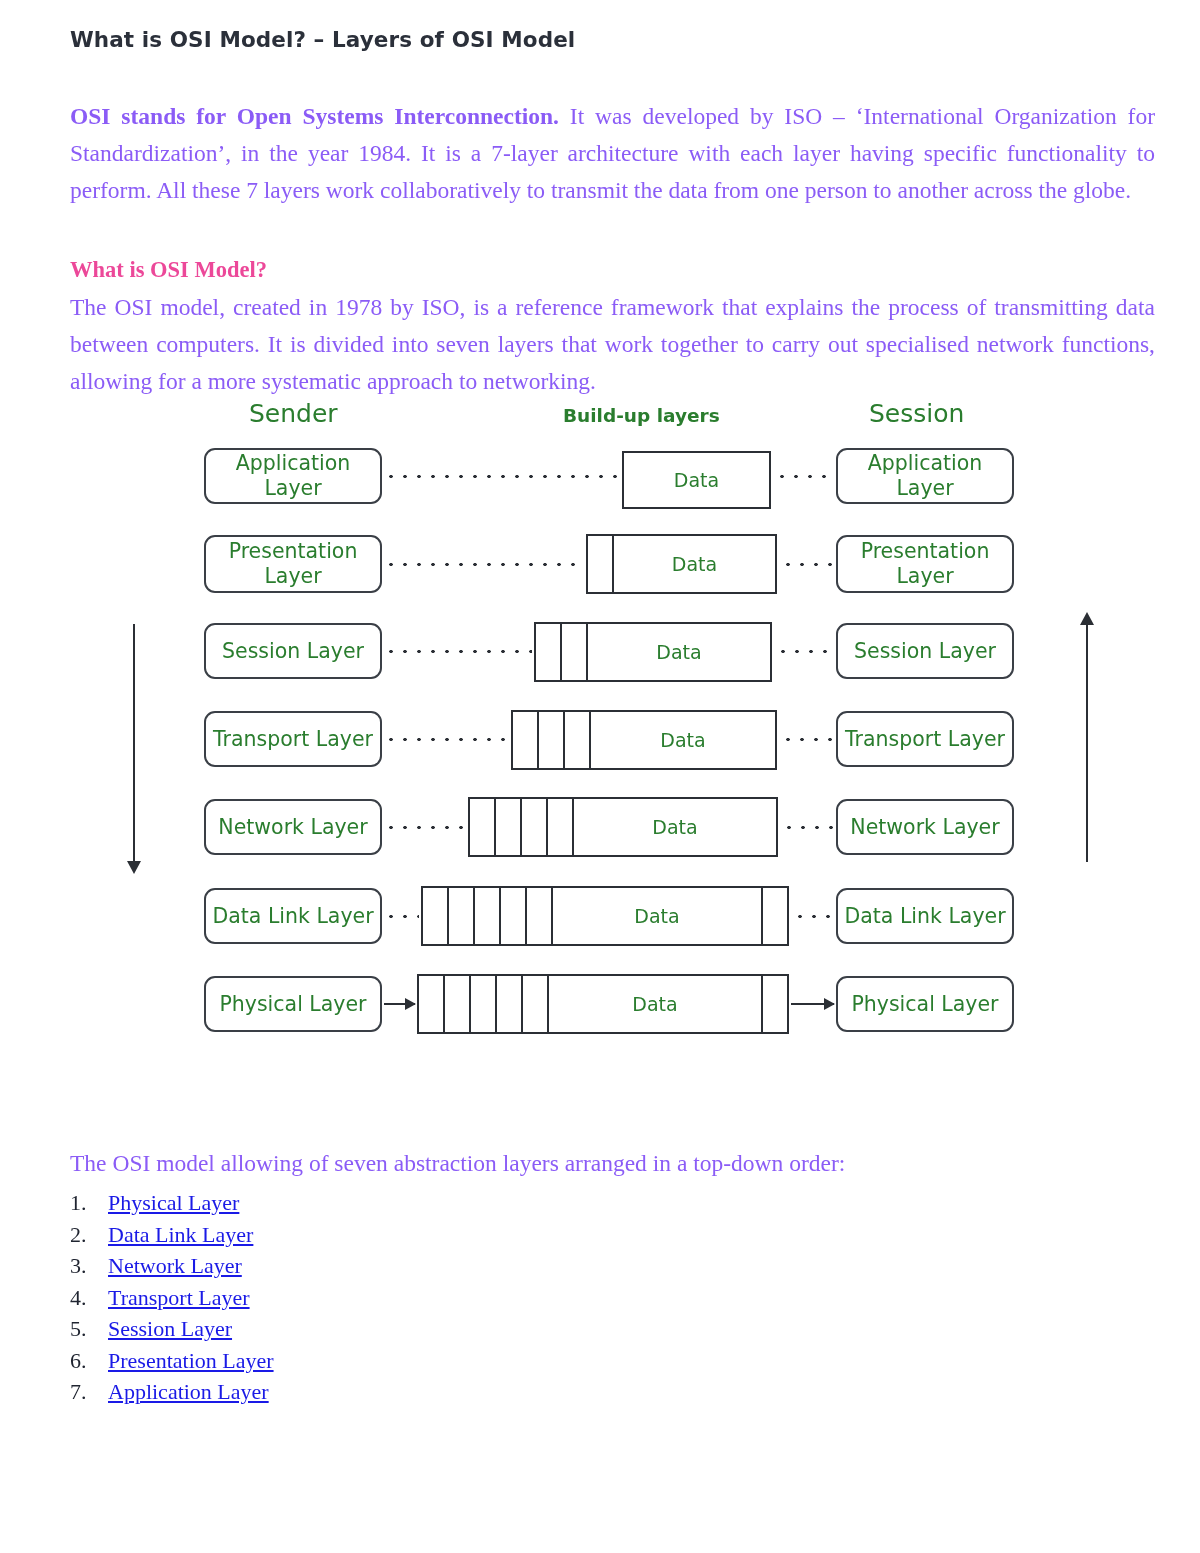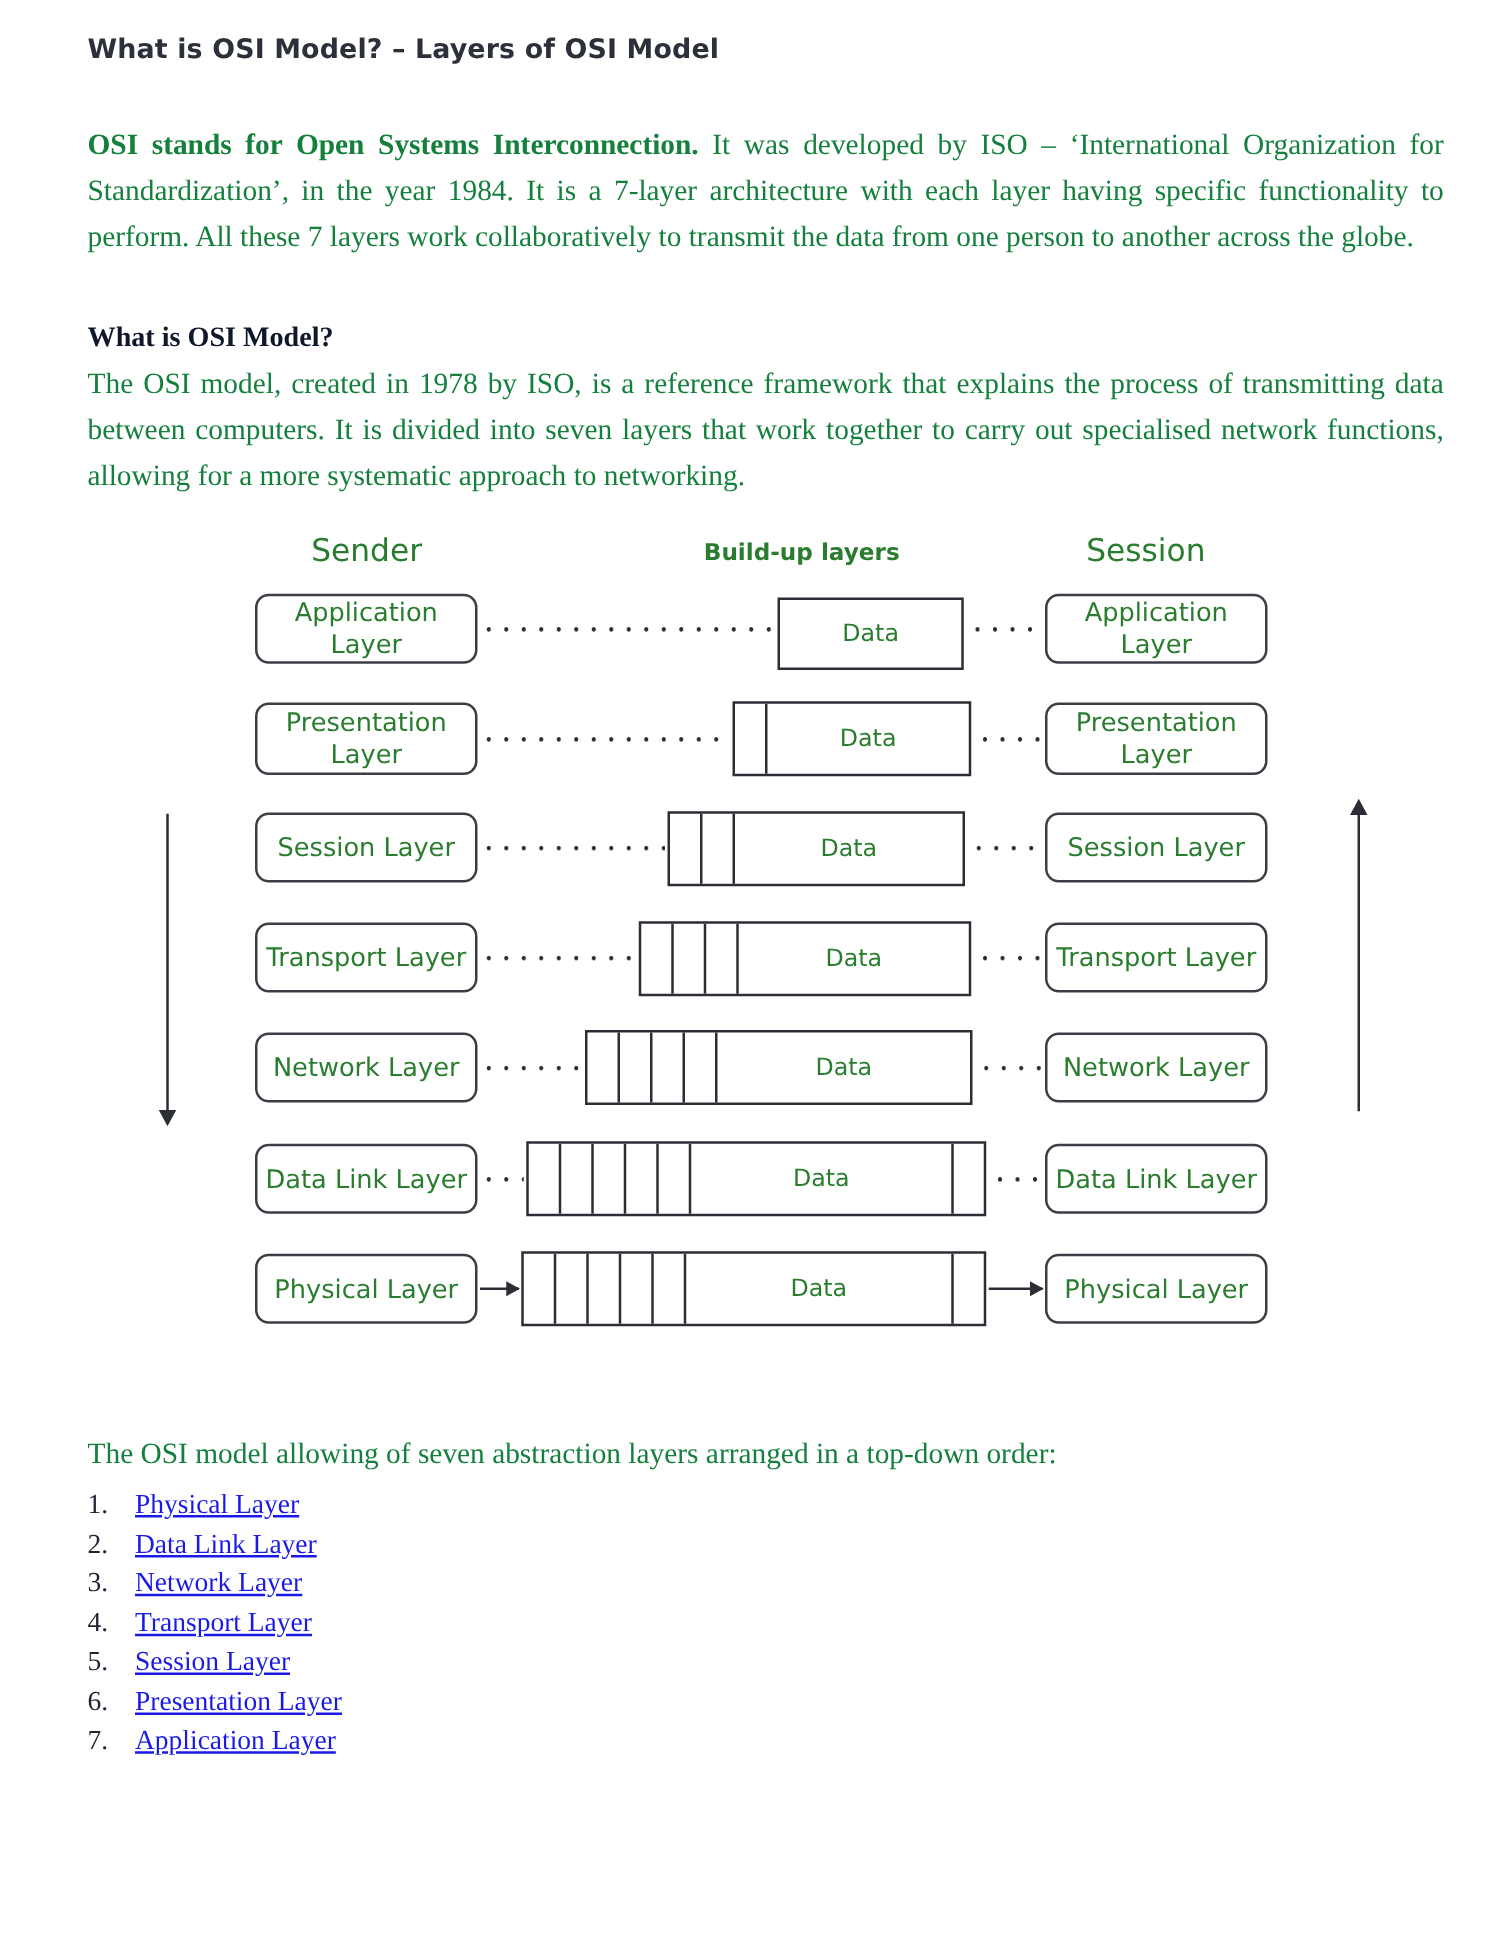--- a/index.html
+++ b/index.html
@@ -36,32 +36,32 @@
     color: #2b303a;
   }
 
   .para {
     position: absolute;
     left: 70px;
     width: 1085px;
     font-size: 23.5px;
     line-height: 37px;
     text-align: justify;
-    color: #15803d;
+    color: #8b5cf6;
   }
   .para b { font-weight: bold; }
 
   #intro-para { top: 98px; }
 
   .sub-head {
     position: absolute;
     left: 70px;
     font-size: 22.5px;
     font-weight: bold;
-    color: #0f172a;
+    color: #ec4899;
   }
   #what-is-head { top: 257px; }
   #what-is-para  { top: 289px; }
 
   #seven-head { top: 1112px; }
   #seven-para { top: 1145px; }
 
   
   .layer-list {
     position: absolute;
@@ -84,21 +84,21 @@
     color: #1a1ae6;
     text-decoration: underline;
     font-size: 22px;
     cursor: pointer;
   }
 
   
   #osi-diagram {
     position: absolute;
     left: 0px;
-    top: 416px;
+    top: 389px;
     width: 1036px;
     height: 660px;
   }
 
   .diag-head {
     position: absolute;
     color: #2a7d2e;
     font-family: "DejaVu Sans", sans-serif;
     white-space: nowrap;
   }

